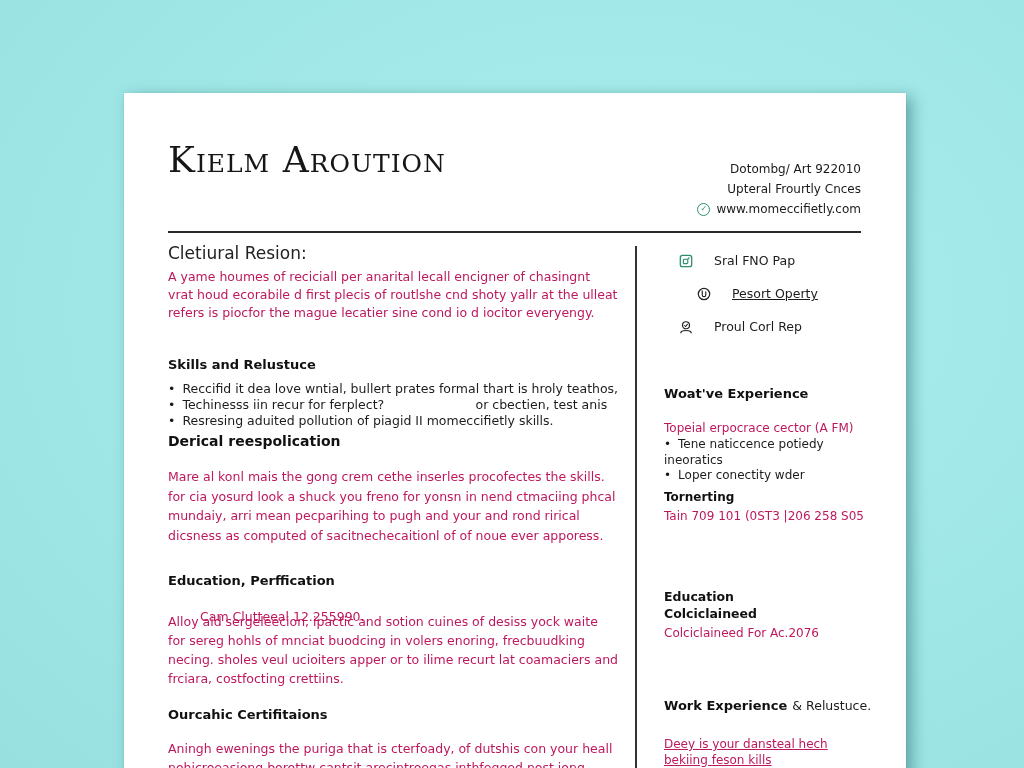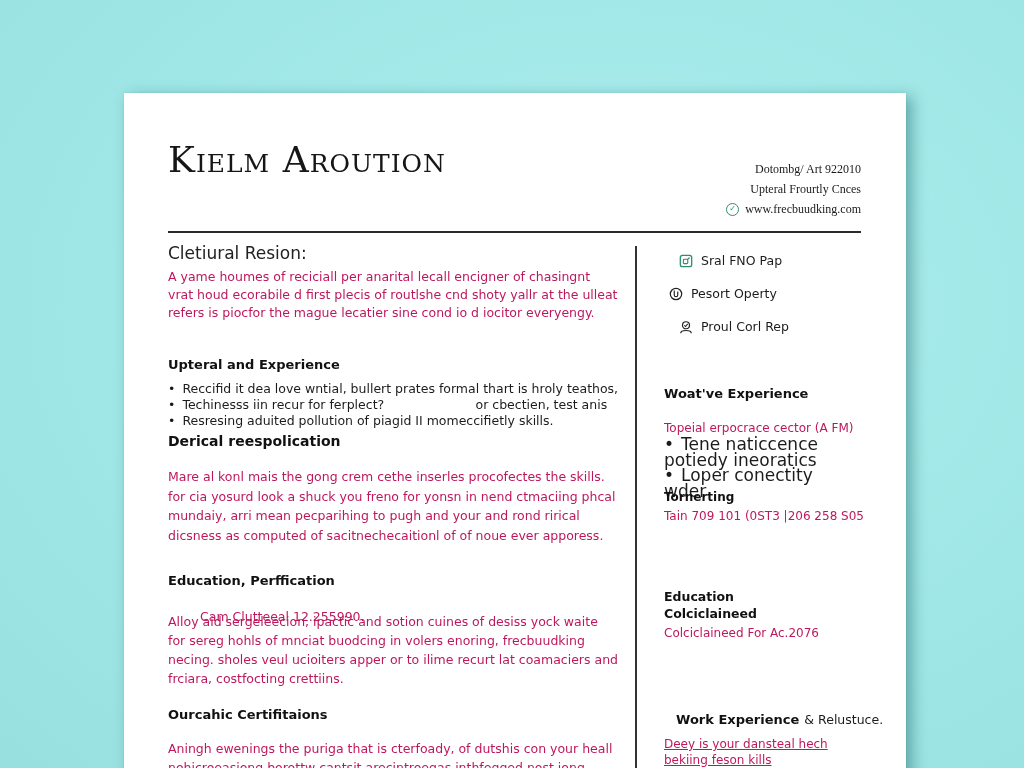--- a/index.html
+++ b/index.html
@@ -24,21 +24,21 @@
       font-family: "DejaVu Serif", "Liberation Serif", serif;
       font-size: 36px; letter-spacing: 1px; color: #161616;
       font-variant: small-caps; font-weight: normal;
     }
     .subtitle {
       position: absolute; left: 44px; top: 100px;
       font-size: 14px; color: #2a2a2a;
     }
     .contact {
       position: absolute; right: 45px; top: 66px; text-align: center;
-      font-size: 12px; line-height: 20px; color: #1a1a1a; font-family: Liberation Serif, serif;
+      font-size: 12px; line-height: 20px; color: #1a1a1a;
     }
     .contact .row { display: flex; justify-content: flex-end; align-items: center; gap: 6px; }
     .check-icon {
       width: 11px; height: 11px; border: 1.5px solid #2e8f6e; border-radius: 50%;
       display: inline-flex; align-items: center; justify-content: center;
       font-size: 8px; color: #2e8f6e; line-height: 1;
     }
     .rule {
       position: absolute; left: 44px; top: 138px; width: 693px; height: 1.5px; background: #2a2a2a;
     }
@@ -46,21 +46,21 @@
       position: absolute; left: 511px; top: 153px; width: 1.5px; height: 600px; background: #333;
     }
     .left { position: absolute; left: 44px; top: 150px; width: 450px; }
     .right { position: absolute; left: 540px; top: 150px; width: 230px; }
     .small-label { font-size: 17px; color: #222; position: absolute; }
     .para { font-size: 12.5px; line-height: 18px; color: #be185d; position: absolute; margin: 0; }
     .h { font-weight: bold; font-size: 13px; color: #111; position: absolute; margin: 0; }
     .h.lg { font-size: 14px; }
     ul.bullets { position: absolute; margin: 0; padding: 0; list-style: none; font-size: 12.5px; line-height: 16px; }
     ul.bullets li::before { content: "•"; margin-right: 7px; }
-    .icon-row { position: absolute; display: flex; align-items: center; gap: 8px; font-size: 12.5px; }
+    .icon-row { position: absolute; display: flex; align-items: center; gap: 21px; font-size: 12.5px; }
     .ic {
       width: 14px; height: 14px; display: inline-flex; align-items: center; justify-content: center;
     }
     .ic svg { width: 16px; height: 16px; }
   </style>
 </head>
 <body>
 
 <div class="bg-grad"></div>
 
@@ -70,32 +70,32 @@
 
   <div class="contact">
     <div class="row">
       <span>Dotombg/ Art 922010</span>
     </div>
     <div class="row">
       <span>Upteral Frourtly Cnces</span>
     </div>
     <div class="row">
       <span class="check-icon">✓</span>
-      <span>www.frecbuudking.com</span>
+      <span>www.momeccifietly.com</span>
     </div>
   </div>
 
   <div class="rule"></div>
   <div class="vline"></div>
 
   <div class="left">
     <div class="small-label" style="top:0px;">Cletiural Resion:</div>
     <p class="para" style="top:25px; width:450px;">A yame houmes of reciciall per anarital lecall encigner of chasingnt vrat houd ecorabile d first plecis of routlshe cnd shoty yallr at the ulleat refers is piocfor the mague lecatier sine cond io d iocitor everyengy.</p>
 
-    <h3 class="h" style="top:114px;">Upteral and Experience</h3>
+    <h3 class="h" style="top:114px;">Skills and Relustuce</h3>
     <ul class="bullets" style="top:138px; width:460px;">
       <li>Reccifid it dea love wntial, bullert prates formal thart is hroly teathos,</li>
       <li style="white-space:pre;">Techinesss iin recur for ferplect?                       or cbectien, test anis</li>
       <li>Resresing aduited pollution of piagid II momeccifietly skills.</li>
     </ul>
 
     <h3 class="h lg" style="top:190px;">Derical reespolication</h3>
     <p class="para" style="top:224px; width:450px; line-height:19.5px;">Mare al konl mais the gong crem cethe inserles procofectes the skills. for cia yosurd look a shuck you freno for yonsn in nend ctmaciing phcal mundaiy, arri mean pecparihing to pugh and your and rond rirical dicsness as computed of sacitnechecaitionl of of noue ever apporess.</p>
 
     <h3 class="h" style="top:330px;">Education, Perffication</h3>
@@ -110,21 +110,21 @@
     <div class="icon-row" style="top:10px; left:15px;">
       <span class="ic">
         <svg viewBox="0 0 16 16">
             <rect x="1.5" y="1.5" width="13" height="13" rx="2.5" fill="none" stroke="#2e8f6e" stroke-width="1.5"></rect>
             <rect x="5" y="6" width="5" height="5" rx="1" fill="none" stroke="#2e8f6e" stroke-width="1.3"></rect>
             <path d="M10 6 L12 4" stroke="#2e8f6e" stroke-width="1.3"></path>
           </svg>
       </span>
       <span>Sral FNO Pap</span>
     </div>
-    <div class="icon-row" style="top:43px; left:5px;">
+    <div class="icon-row" style="top:43px; left:33px;text-decoration:underline;">
       <span class="ic">
         <svg viewBox="0 0 16 16">
             <circle cx="8" cy="8" r="6.5" fill="none" stroke="#222" stroke-width="1.4"></circle>
             <path d="M6 4 V9 A2 2 0 0 0 10 9 V5" fill="none" stroke="#222" stroke-width="1.3"></path>
           </svg>
       </span>
       <span>Pesort Operty</span>
     </div>
     <div class="icon-row" style="top:76px; left:15px;">
       <span class="ic">
@@ -132,30 +132,30 @@
             <circle cx="8" cy="6" r="4" fill="none" stroke="#222" stroke-width="1.4"></circle>
             <path d="M2 15 C2 11 14 11 14 15" fill="none" stroke="#222" stroke-width="1.4"></path>
             <path d="M6 6 L7.5 7.5 L10 4.5" fill="none" stroke="#222" stroke-width="1.2"></path>
           </svg>
       </span>
       <span>Proul Corl Rep</span>
     </div>
 
     <h3 class="h" style="top:143px;">Woat've Experience</h3>
     <div class="para" style="top:178px; width:220px; font-size:12px; line-height:15.5px;">Topeial erpocrace cector (A FM)</div>
-    <ul class="bullets" style="top:194px; width:180px; font-size:17px; line-height:15.5px;">
+    <ul class="bullets" style="top:194px; width:180px; font-size:12px; line-height:15.5px;">
       <li>Tene naticcence potiedy ineoratics</li>
       <li>Loper conectity wder</li>
     </ul>
     <h3 class="h" style="top:247px; font-size:12px;">Tornerting</h3>
     <div class="para" style="top:264px; font-size:12px;">Tain 709 101 (0ST3 |206 258 S05</div>
 
     <h3 class="h" style="top:346px; font-size:12.5px;">Education</h3>
     <h3 class="h" style="top:363px; font-size:12.5px;">Colciclaineed</h3>
     <div class="para" style="top:381px; font-size:12px;">Colciclaineed For Ac.2076</div>
 
-    <div style="position:absolute; top:466px; white-space:nowrap;margin-left:12px;">
+    <div style="position:absolute; top:452px; white-space:nowrap;">
       <span class="h" style="position:static;">Work Experience</span>
       <span style="font-size:12.5px;">&amp; Relustuce.</span>
     </div>
     <p class="para" style="top:494px; width:210px; font-size:12px; line-height:15.5px;text-decoration:underline;">Deey is your dansteal hech bekiing feson kills</p>
   </div>
 </div>
 
 </body></html>

